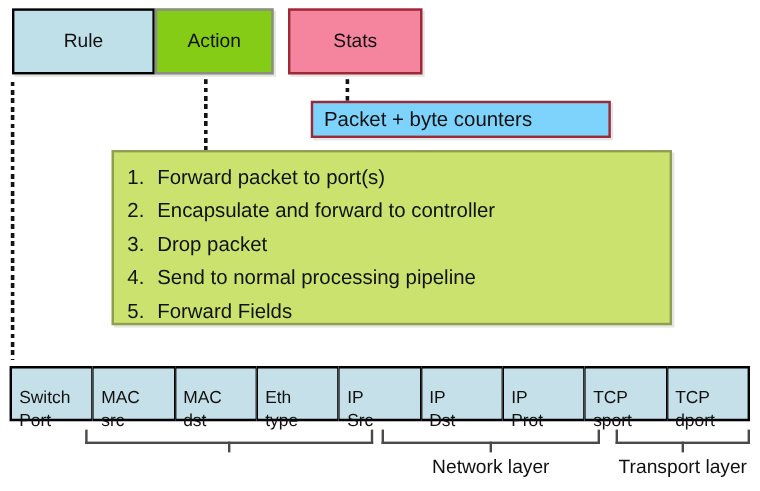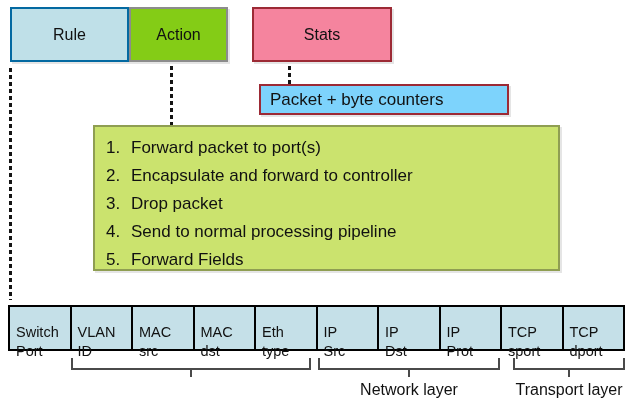--- a/index.html
+++ b/index.html
@@ -2,23 +2,23 @@
 <html><head>
 <meta charset="utf-8">
 <style>
   html,body{margin:0;padding:0;background:#ffffff;}
   body{font-family:"Liberation Sans", sans-serif; color:#111;}
   .canvas{position:relative;width:633px;height:409px;background:#ffffff;overflow:hidden;}
 
   
   .topbox{position:absolute;top:7px;height:55px;display:flex;align-items:center;justify-content:center;
           font-size:16px;box-shadow:2px 2px 0 rgba(0,0,0,0.10);box-sizing:border-box;}
-  .box-rule{left:10px;width:119px;background:#bfe0e8;border:2px solid #0369a1;}
+  .box-rule{left:10px;width:119px;background:#bfe0e8;border:2px solid #000000;}
   .box-action{left:129px;width:99px;background:#84cc16;border:2px solid #8c8c8c;}
-  .box-stats{left:252px;width:140px;background:#f5849e;border:2px solid #9c2a35;}
+  .box-stats{left:240px;width:112px;background:#f5849e;border:2px solid #9c2a35;}
 
   
   .dotline{position:absolute;width:3px;background:repeating-linear-gradient(to bottom,#141414 0 4px,transparent 4px 7px);}
   .dot-rule{left:9px;top:68px;height:232px;}
   .dot-action{left:170px;top:66px;height:59px;}
   .dot-stats{left:288px;top:66px;height:18px;}
 
   
   .counters{position:absolute;left:259px;top:84px;width:250px;height:31px;background:#7dd3fc;border:2px solid #9c2a35;
             display:flex;align-items:center;padding-left:9px;font-size:17px;box-sizing:border-box;box-shadow:2px 2px 0 rgba(0,0,0,0.10);}
@@ -77,22 +77,20 @@
       <li>Encapsulate and forward to controller</li>
       <li>Drop packet</li>
       <li>Send to normal processing pipeline</li>
       <li>Forward Fields</li>
     </ol>
   </div>
 
   <div class="fields">
     <div class="field">Switch
 Port</div>
-    <div class="field">VLAN
-ID</div>
     <div class="field">MAC
 src</div>
     <div class="field">MAC
 dst</div>
     <div class="field">Eth
 type</div>
     <div class="field">IP
 Src</div>
     <div class="field">IP
 Dst</div>

